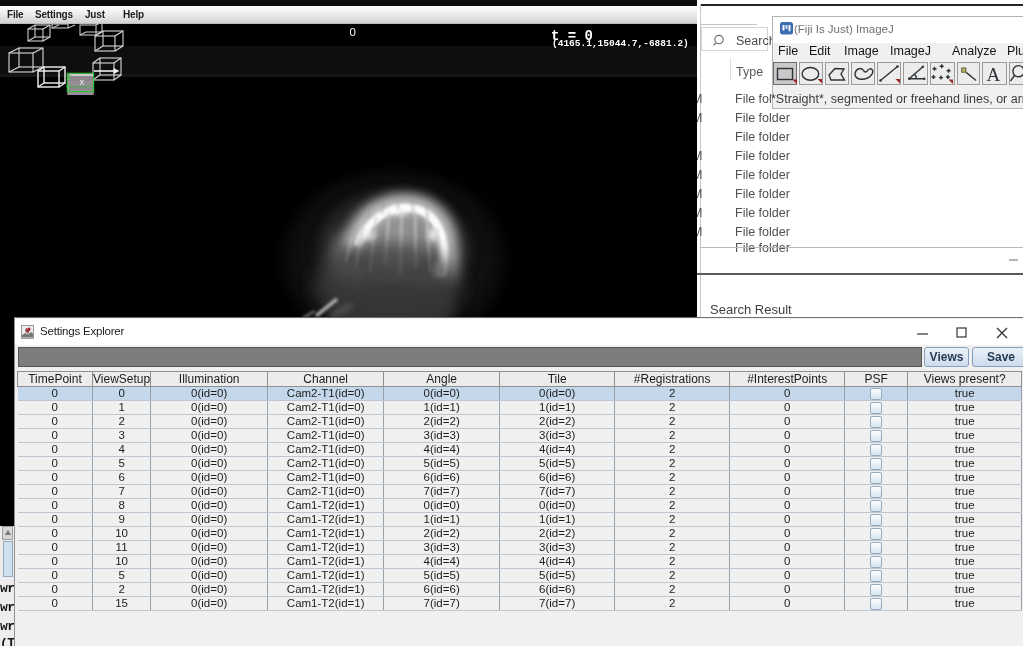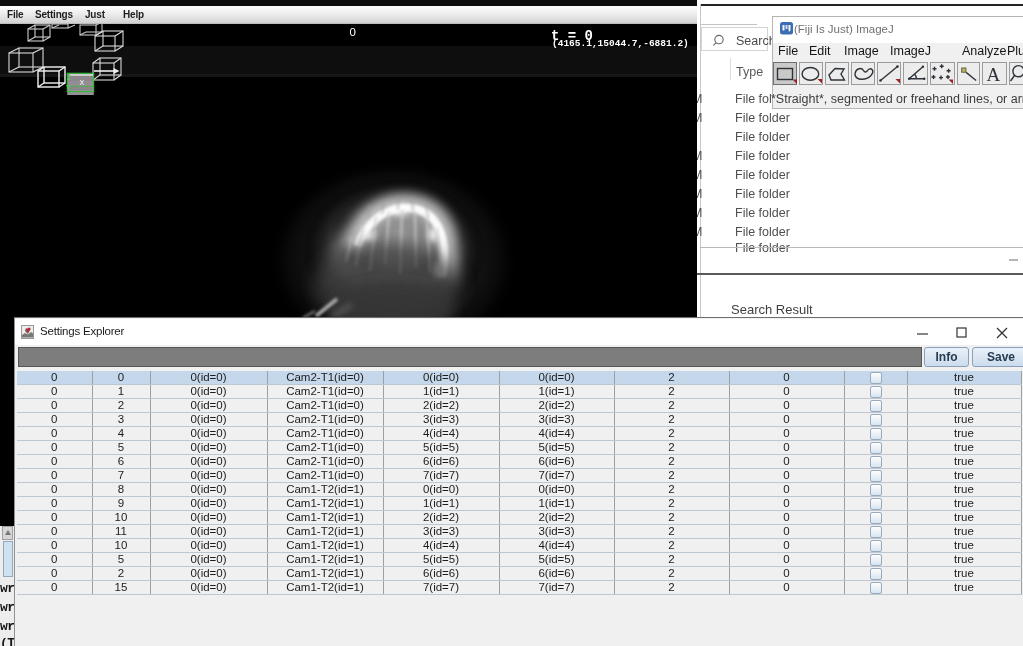--- a/index.html
+++ b/index.html
@@ -12,21 +12,21 @@
   #explorer .lborder{left:3px;top:4px;width:1px;height:314px;background:#c8c8c8;}
   #explorer .search{left:39px;top:34px;color:#4a4a4a;font-size:12.5px;}
   #explorer .sbox{left:4px;top:27px;width:67px;height:24px;border:1px solid #d4d4d4;box-sizing:border-box;}
   #explorer .vline{left:33px;top:58px;width:1px;height:22px;background:#dcdcdc;}
   #explorer .type{left:39px;top:65px;color:#585858;font-size:12.5px;}
   #explorer .row{left:38px;width:200px;height:19px;color:#4f4f4f;font-size:12.5px;}
   #explorer .m{left:-5px;width:14px;color:#4f4f4f;font-size:12.5px;}
   #explorer .botline1{left:3px;top:247px;width:323px;height:1px;background:#b9b9b9;}
   #explorer .grip{left:312px;top:259px;width:9px;height:2px;background:#b5b5b5;}
   #explorer .botline2{left:0px;top:273px;width:326px;height:2px;background:#5a5a5a;}
-  #explorer .sr{left:13px;top:302px;color:#3f3f3f;font-size:13px;margin-left:21px;}
+  #explorer .sr{left:13px;top:302px;color:#3f3f3f;font-size:13px;}
   
   #console{left:0;top:520px;width:14px;height:126px;background:#ededed;color:#151515;}
   #console .t{position:absolute;left:0;font-size:13px;font-family:'Liberation Mono',monospace;font-weight:bold;letter-spacing:-0.5px;}
   
   #viewer{left:0;top:0;width:697px;height:526px;background:#000;}
   #vmenu{position:absolute;left:0;top:6px;width:697px;height:17px;
      background:linear-gradient(#ffffff,#e9e9e9 55%,#d2d2d2);
      border-bottom:1px solid #bdbdbd;color:#1d1d1d;font-size:10px;font-weight:bold;letter-spacing:-0.2px;}
   #vmenu span{position:absolute;top:3px;}
   #viewer .ovl{position:absolute;color:#fff;}
@@ -276,21 +276,21 @@
       <rect x="2.5" y="3" width="2" height="5.5" fill="#fff" opacity="0.95"></rect>
       <rect x="5.5" y="3" width="2" height="4" fill="#cfe0f2"></rect>
       <path d="M 8.5 3 h 2 v 5 q 0 1.5 -1.8 1.5 l 0 -1.5 l -0.2 0 z" fill="#fff" opacity="0.95"></path>
     </svg>
     <div class="ttext">(Fiji Is Just) ImageJ</div>
     <div class="menu">
       <span style="left:5px">File</span>
       <span style="left:36px">Edit</span>
       <span style="left:71px">Image</span>
       <span style="left:117px">ImageJ</span>
-      <span style="left:189px">Analyze</span>
+      <span style="left:179px">Analyze</span>
       <span style="left:234px">Plu</span>
     </div>
     <div class="tools">
       <div class="tb" style="left:0px;width:24px;background:#c9c9c9;border-color:#6f6f6f"></div>
       <div class="tb" style="left:26px"></div>
       <div class="tb" style="left:52px"></div>
       <div class="tb" style="left:78px"></div>
       <div class="tb" style="left:104px"></div>
       <div class="tb" style="left:130px;width:25px"></div>
       <div class="tb" style="left:157px;width:25px"></div>
@@ -348,36 +348,48 @@
       <circle cx="8" cy="4" r="1.6" fill="#b5232e"></circle>
     </svg>
     <div class="ttext">Settings Explorer</div>
     <svg class="abs" style="left:896px;top:8px" width="112" height="14" viewBox="0 0 112 14">
       <line x1="6" y1="8" x2="17" y2="8" stroke="#333" stroke-width="1.2"></line>
       <rect x="46" y="2" width="9" height="9" fill="none" stroke="#333" stroke-width="1.2"></rect>
       <line x1="86" y1="2" x2="96" y2="12" stroke="#333" stroke-width="1.2"></line>
       <line x1="96" y1="2" x2="86" y2="12" stroke="#333" stroke-width="1.2"></line>
     </svg>
     <div class="slider"></div>
-    <div class="btn" style="left:909px;width:45px">Info</div>
+    <div class="btn" style="left:909px;width:45px">Views</div>
     <div class="btn" style="left:957px;width:58px">Save</div>
     <table>
       <colgroup>
         <col style="width:75px">
           <col style="width:58px">
           <col style="width:117px">
           <col style="width:116px">
         <col style="width:116px">
           <col style="width:115px">
           <col style="width:115px">
           <col style="width:115px">
         <col style="width:63px">
           <col style="width:114px">
       </colgroup>
       <tbody>
+          <tr>
+            <th>TimePoint</th>
+            <th>ViewSetup</th>
+            <th>Illumination</th>
+            <th>Channel</th>
+            <th>Angle</th>
+            <th>Tile</th>
+            <th>#Registrations</th>
+            <th>#InterestPoints</th>
+            <th>PSF</th>
+            <th>Views present?</th>
+          </tr>
       <tr class="sel">
             <td>0</td>
             <td>0</td>
             <td>0(id=0)</td>
             <td>Cam2-T1(id=0)</td>
             <td>0(id=0)</td>
             <td>0(id=0)</td>
             <td>2</td>
             <td>0</td>
             <td><span class="cb"></span></td>

